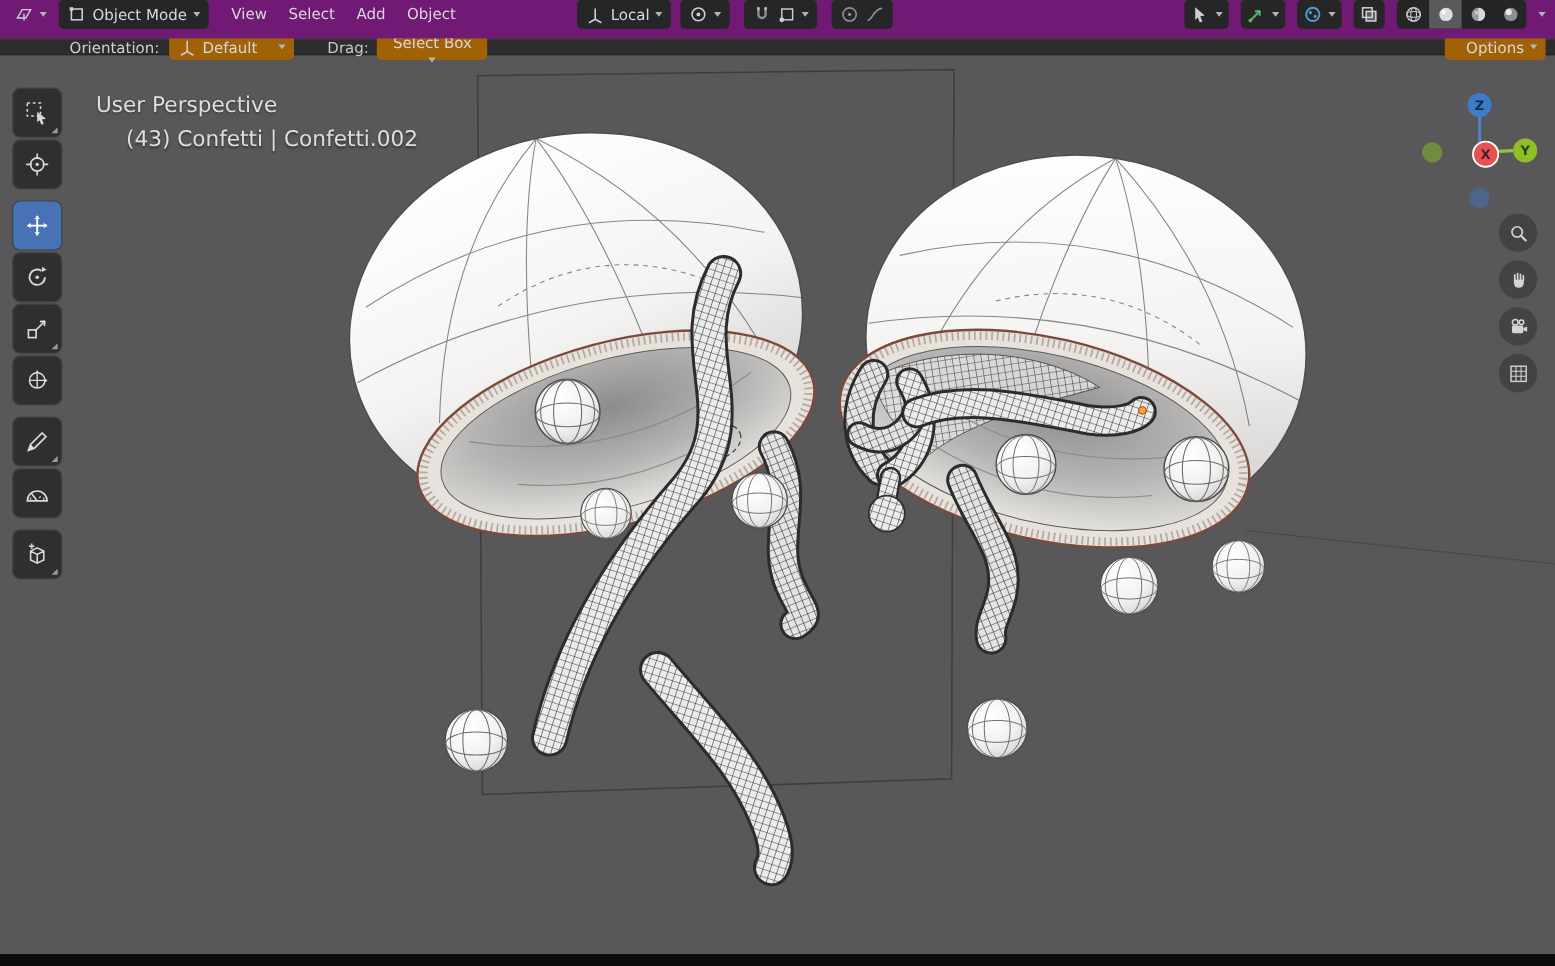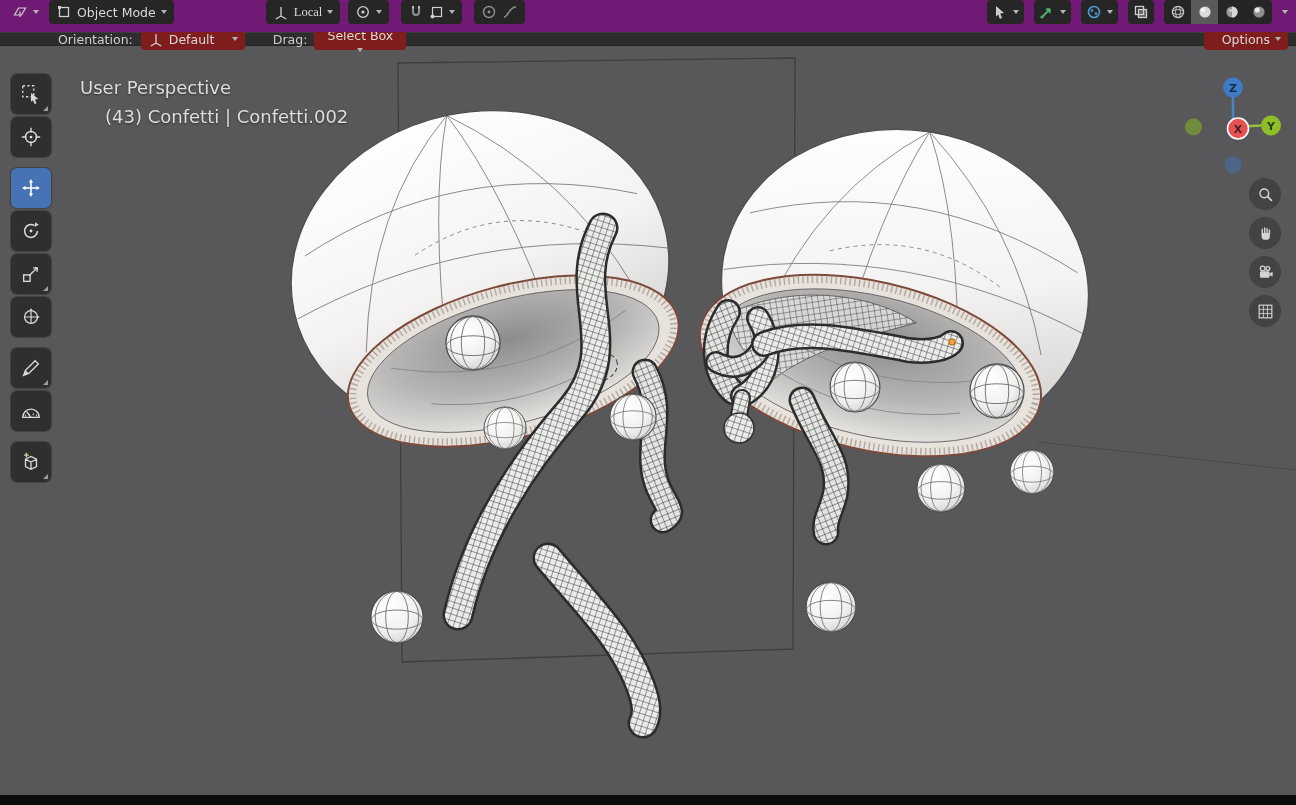--- a/index.html
+++ b/index.html
@@ -17,21 +17,21 @@
     position:absolute; left:0; top:32px; width:100%; height:14px;
     background:#2d2d2d; border-top:1px solid #3c3c3c; border-bottom:1px solid #242424;
     display:flex; align-items:center; padding:0 8px 0 58px;
     z-index:39; color:#cfcfcf; font-size:12.5px;
   }
   .dd, .grp {
     display:flex; align-items:center; gap:5px; height:24px; padding:0 7px;
     background:#262626; border:none; border-radius:4px; color:#d9d9d9;
     font-size:12.5px; font-family:inherit; cursor:default;
   }
-  .toolsettings .dd { background:#7f1d1d; height:22px; }
+  .toolsettings .dd { background:#a16207; height:22px; }
   .menu-item { background:none; border:none; color:#d9d9d9; font-size:12.5px;
     font-family:inherit; padding:4px 9px; border-radius:4px; }
   .chev { width:0; height:0; border-left:3.5px solid transparent;
     border-right:3.5px solid transparent; border-top:4.5px solid #b5b5b5; display:inline-block; }
   .lbl { color:#c9c9c9; margin:0 7px 0 14px; }
   .seg { display:flex; align-items:center; background:#252525; border-radius:4px; height:24px; overflow:hidden; }
   .seg button { width:27px; height:24px; background:none; border:none; display:flex;
     align-items:center; justify-content:center; }
   .seg button.active { background:#5a5a5a; }
   .ticon { width:16px; height:16px; display:block; }
@@ -213,22 +213,28 @@
 
     <button class="dd" style="margin-left:6px;">
       <svg class="ticon" viewBox="0 0 16 16">
         <rect x="3.5" y="3.5" width="9" height="9" fill="none" stroke="#cfcfcf" stroke-width="1.3"></rect>
         <rect x="2" y="2" width="3" height="3" fill="#cfcfcf"></rect>
       </svg>
       <span>Object Mode</span>
       <span class="chev"></span>
     </button>
 
-
-    <button class="dd" style="margin-left:92px;font-family:Liberation Serif, serif;">
+    <nav style="display:flex;margin-left:10px;">
+      <button class="menu-item">View</button>
+      <button class="menu-item">Select</button>
+      <button class="menu-item">Add</button>
+      <button class="menu-item">Object</button>
+    </nav>
+
+    <button class="dd" style="margin-left:92px;">
       <svg class="ticon" viewBox="0 0 16 16">
         <path d="M8 12 V3 M8 12 L2.8 15 M8 12 L13.2 15" fill="none" stroke="#cfcfcf" stroke-width="1.3"></path>
       </svg>
       <span>Local</span>
       <span class="chev"></span>
     </button>
 
     <button class="dd" style="margin-left:8px;">
       <svg class="ticon" viewBox="0 0 16 16">
         <circle cx="8" cy="8" r="5.3" fill="none" stroke="#cfcfcf" stroke-width="1.3"></circle>

